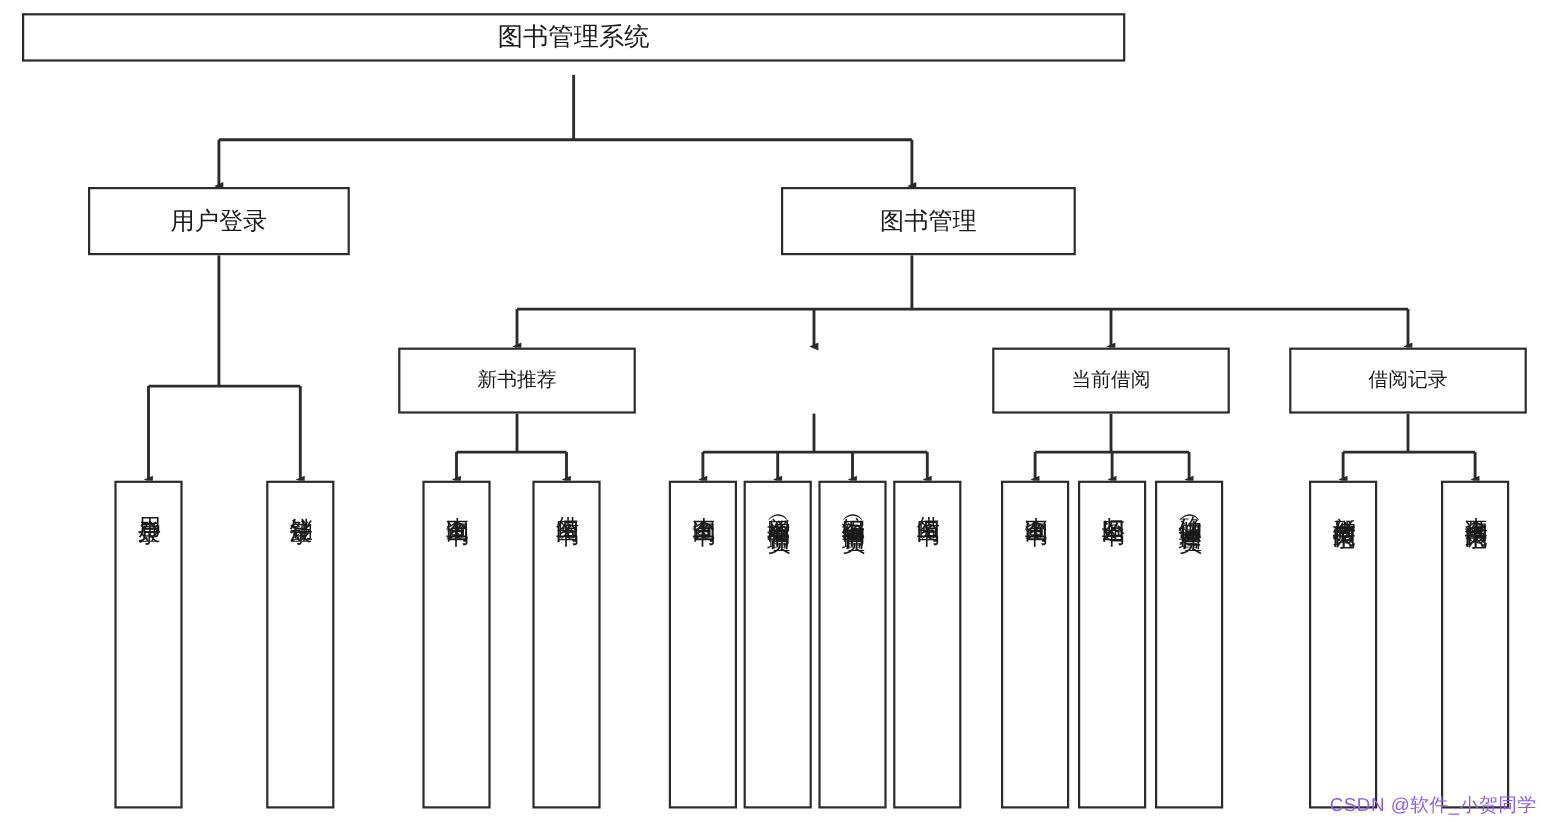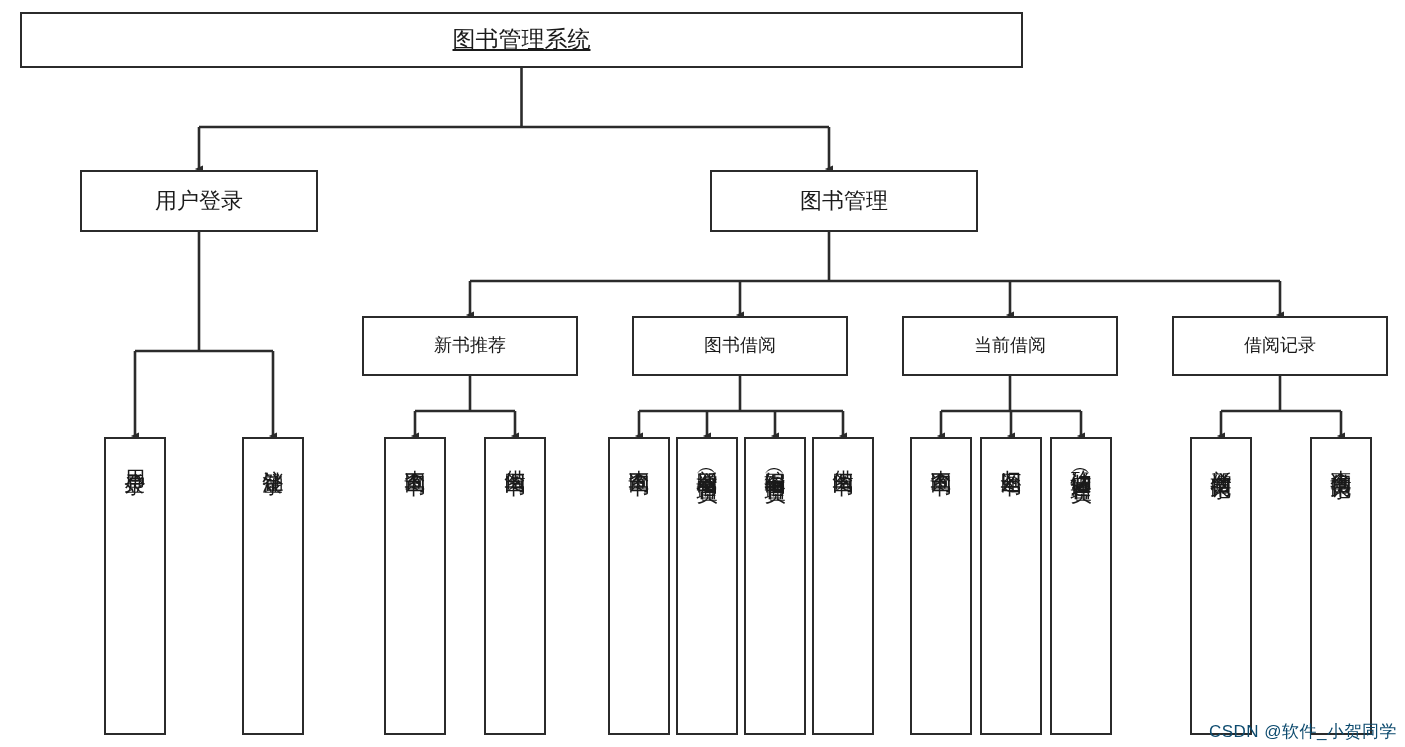--- a/index.html
+++ b/index.html
@@ -51,21 +51,21 @@
     text-orientation: upright;
     letter-spacing: 2px;
     line-height: 1.05;
     white-space: pre;
   }
   .watermark {
     position: absolute;
     right: 8px;
     bottom: 4px;
     font-size: 17px;
-    color: #0c4a6e;
+    color: #8b5cf6;
     letter-spacing: 0.5px;
     pointer-events: none;
     user-select: none;
   }
 </style>
 </head>
 <body>
 
 <div id="diagram-root">
 
@@ -105,36 +105,33 @@
         <path d="M941,411 L941,436" marker-end="url(#arrow)"></path>
         <path d="M1011,411 L1011,436" marker-end="url(#arrow)"></path>
         <path d="M1081,411 L1081,436" marker-end="url(#arrow)"></path>
         <path d="M1280,376 L1280,411"></path>
         <path d="M1221,411 L1341,411"></path>
         <path d="M1221,411 L1221,436" marker-end="url(#arrow)"></path>
         <path d="M1341,411 L1341,436" marker-end="url(#arrow)"></path>
       </g>
   </svg>
 
-  <div class="node node-root" style="left:20px; top:12px; width:1003px; height:56px;text-decoration:underline;">
+  <div class="node node-root" style="left:20px; top:12px; width:1003px; height:44px;">
     <span class="label">图书管理系统</span>
   </div>
 
   <div class="node node-l2" style="left:80px; top:170px; width:238px; height:62px;">
     <span class="label">用户登录</span>
   </div>
   <div class="node node-l2" style="left:710px; top:170px; width:268px; height:62px;">
     <span class="label">图书管理</span>
   </div>
 
   <div class="node node-l3" style="left:362px; top:316px; width:216px; height:60px;">
     <span class="label">新书推荐</span>
-  </div>
-  <div class="node node-l3" style="left:632px; top:316px; width:216px; height:60px;">
-    <span class="label">图书借阅</span>
   </div>
   <div class="node node-l3" style="left:902px; top:316px; width:216px; height:60px;">
     <span class="label">当前借阅</span>
   </div>
   <div class="node node-l3" style="left:1172px; top:316px; width:216px; height:60px;">
     <span class="label">借阅记录</span>
   </div>
 
   <div id="leaf-layer">
       <div class="node node-leaf" style="left: 104px; top: 437px; width: 62px; height: 298px;">

